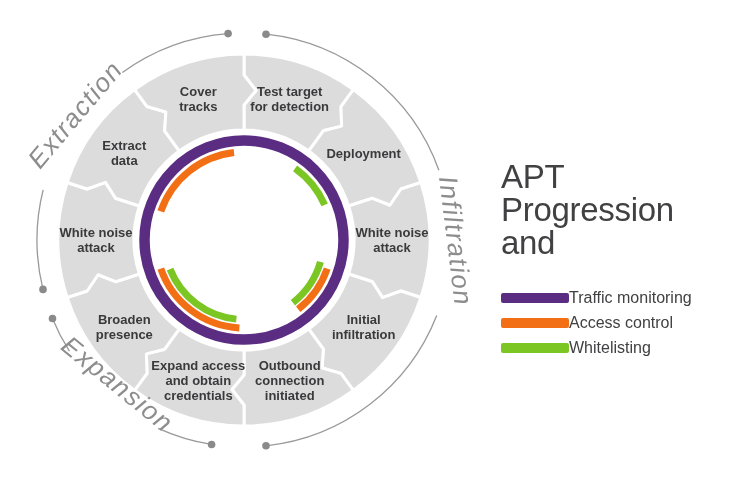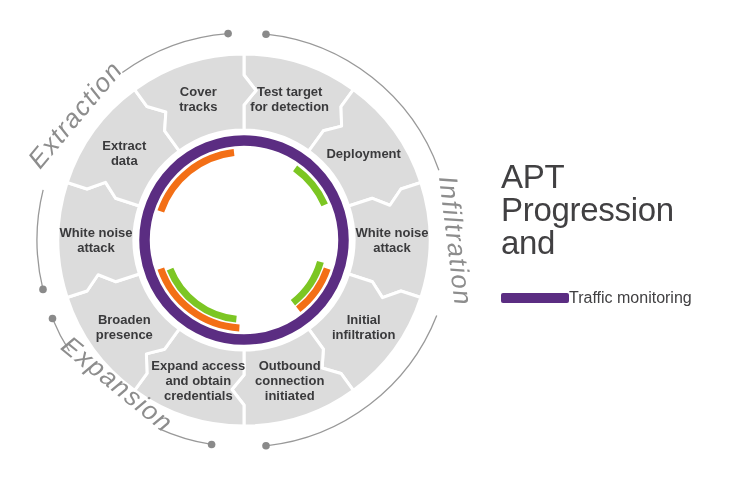--- a/index.html
+++ b/index.html
@@ -77,15 +77,23 @@
     </svg>
 
   <div class="panel">
     <h1 class="title"><span>APT Progression and</span><br></h1>
 
     <div class="legend">
       <div class="legend-row">
         <span class="swatch" style="background: rgb(91, 45, 130);"></span>
         <span class="legend-label">Traffic monitoring</span>
       </div>
+      <div class="legend-row">
+        <span class="swatch" style="background: rgb(243, 111, 22);"></span>
+        <span class="legend-label">Access control</span>
+      </div>
+      <div class="legend-row">
+        <span class="swatch" style="background: rgb(124, 198, 35);"></span>
+        <span class="legend-label">Whitelisting</span>
+      </div>
     </div>
   </div>
 </div>
 
 </body></html>

